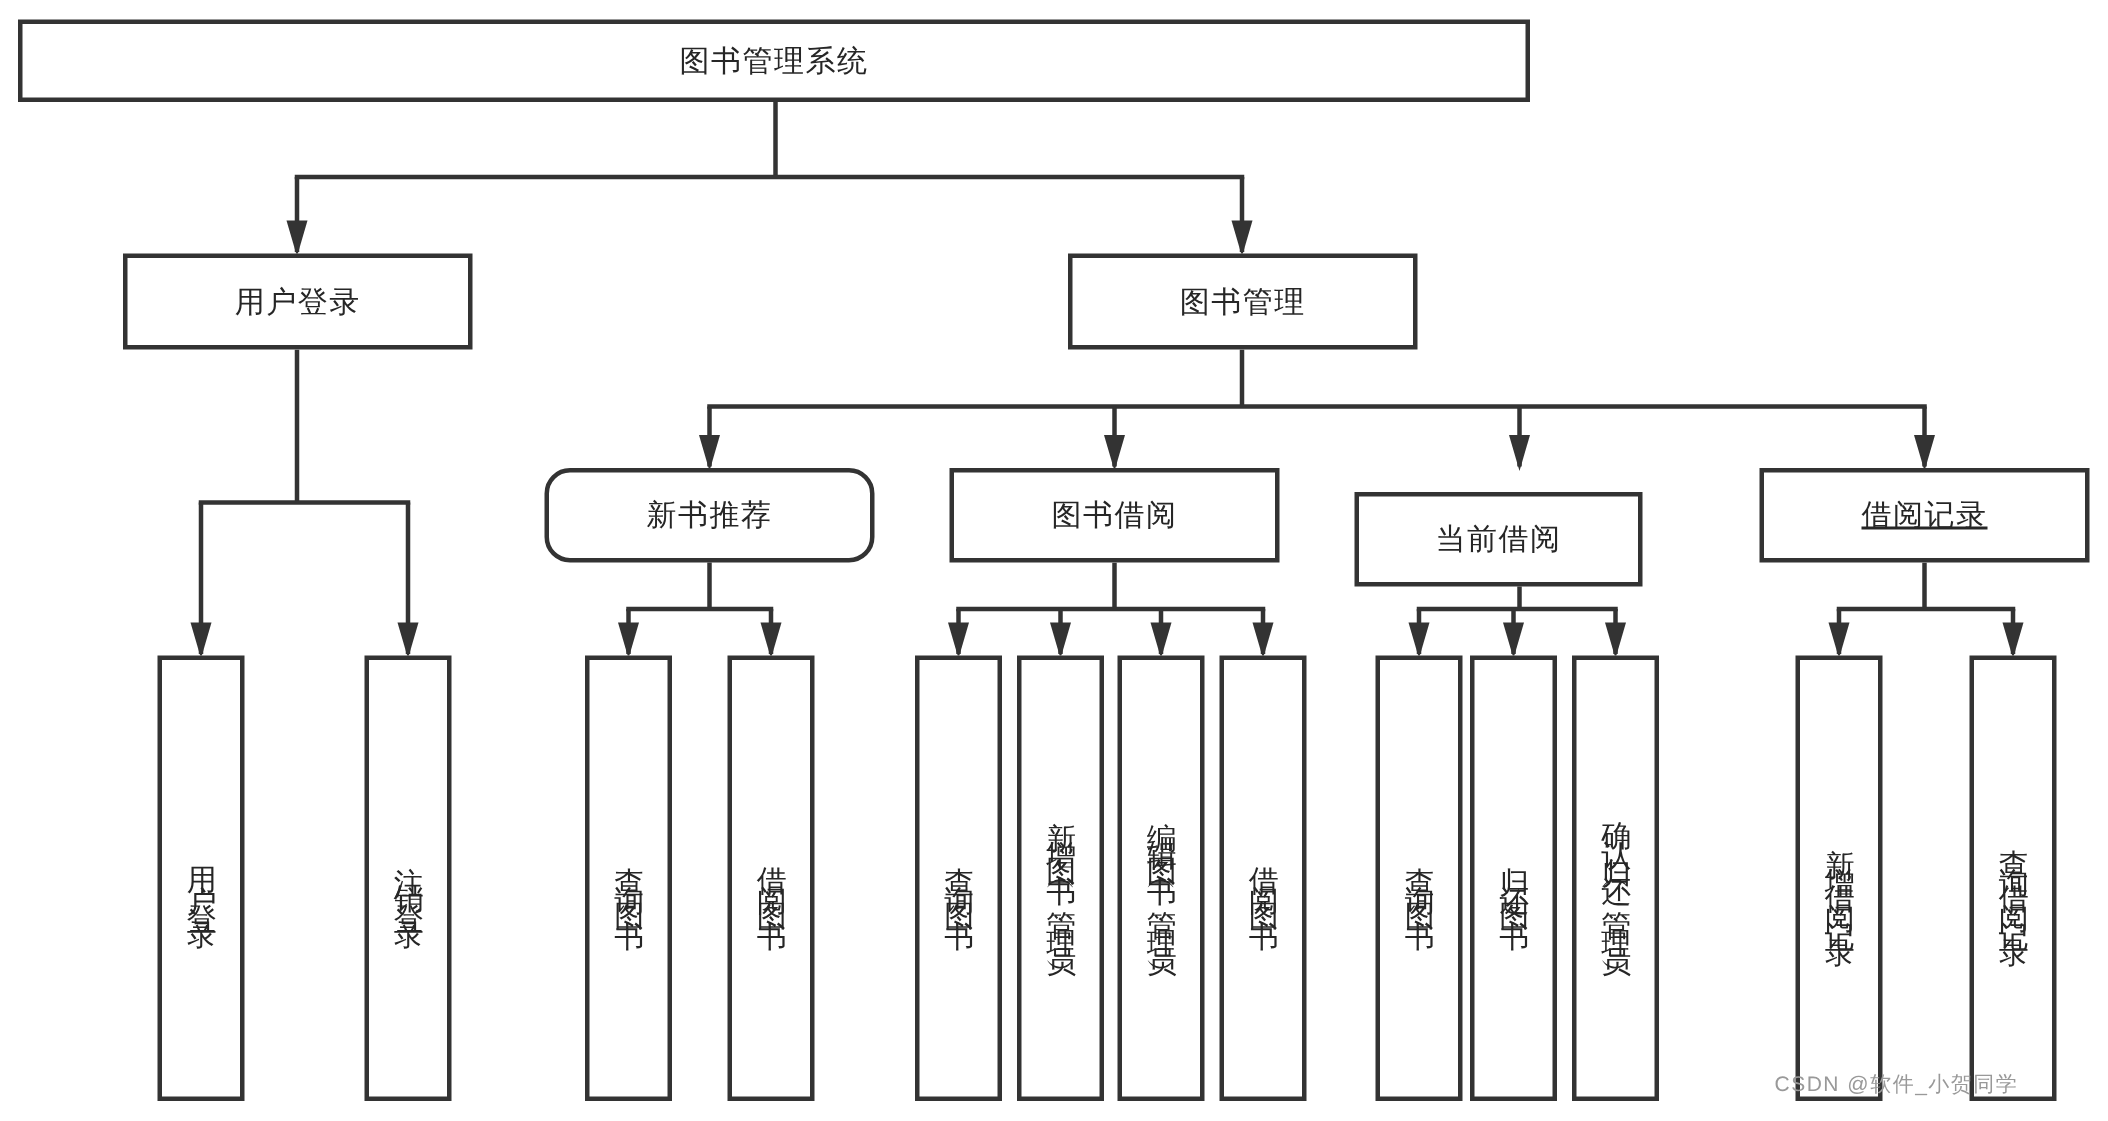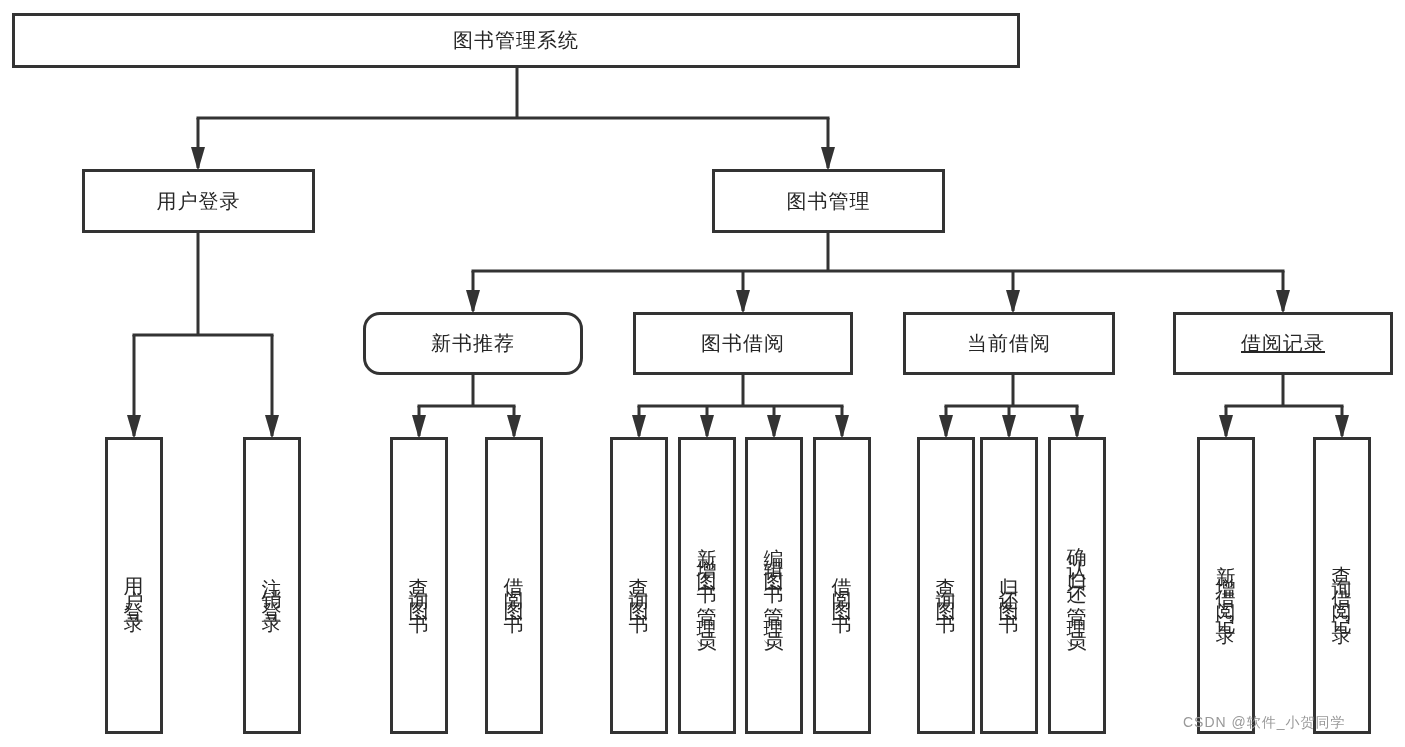--- a/index.html
+++ b/index.html
@@ -127,21 +127,21 @@
   <div class="box hbox" style="left:712px; top:169px; width:233px; height:64px;text-align:right;">
     <span>图书管理</span>
   </div>
 
   <div class="box hbox" style="left:363px; top:312px; width:220px; height:63px;border-radius:17px;">
     <span>新书推荐</span>
   </div>
   <div class="box hbox" style="left:633px; top:312px; width:220px; height:63px;">
     <span>图书借阅</span>
   </div>
-  <div class="box hbox" style="left:903px; top:312px; width:212px; height:63px;text-align:right;">
+  <div class="box hbox" style="left:903px; top:328px; width:192px; height:63px;text-align:right;">
     <span>当前借阅</span>
   </div>
   <div class="box hbox" style="left:1173px; top:312px; width:220px; height:63px;text-decoration:underline;">
     <span>借阅记录</span>
   </div>
 
   <div class="box vbox" style="left:105px; top:437px; width:58px; height:297px;">
     <span>用户登录</span>
   </div>
   <div class="box vbox" style="left:243px; top:437px; width:58px; height:297px;">

